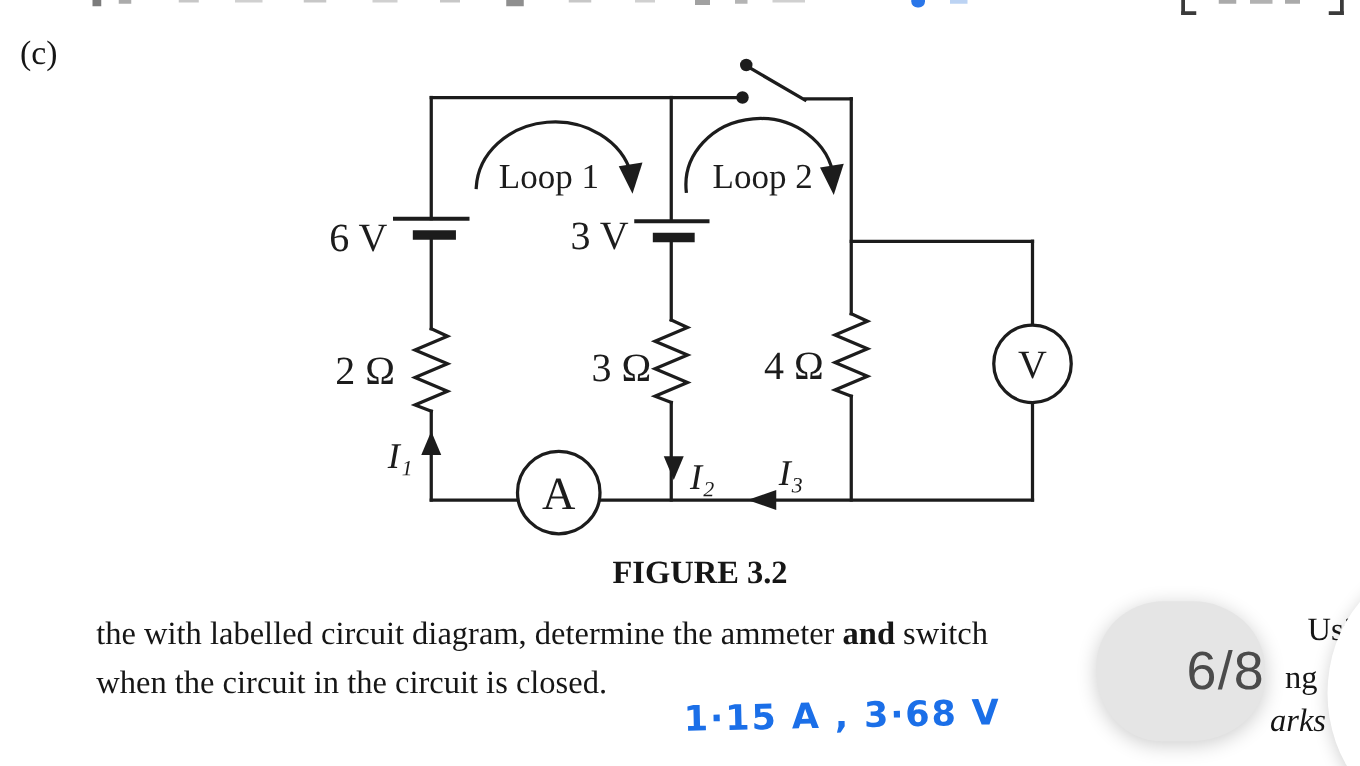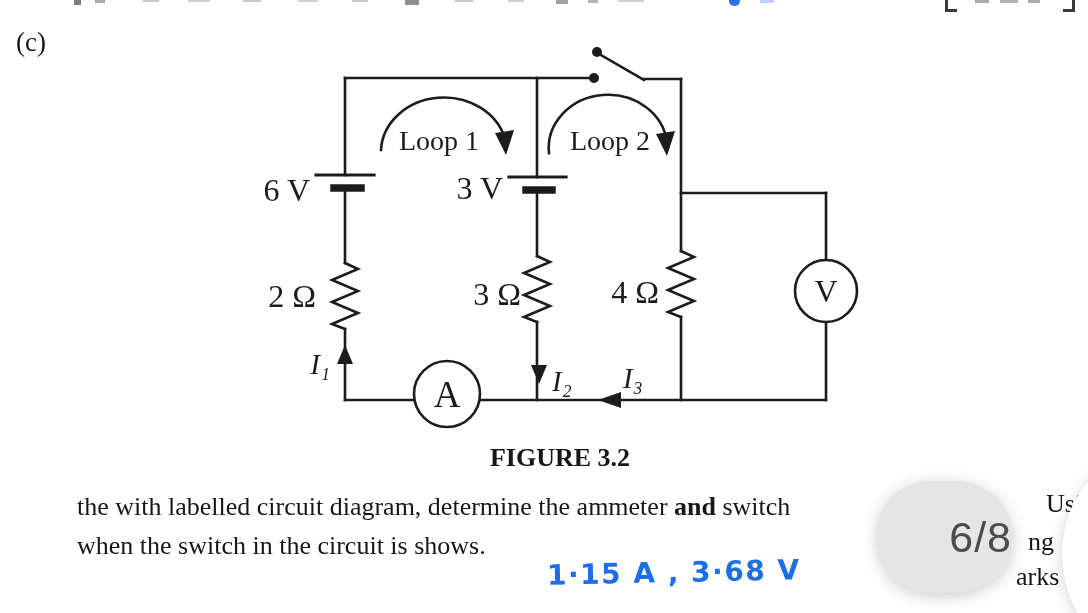--- a/index.html
+++ b/index.html
@@ -15,21 +15,21 @@
   .circuit-svg text{fill:#1c1c1c;font-family:"Liberation Serif","DejaVu Serif",serif;}
   .ital{font-style:italic;font-family:"DejaVu Serif",serif;}
   
   .figure-caption{left:240px;top:443px;width:640px;text-align:center;
     font-weight:bold;font-size:26px;z-index:2;}
   .question{left:77px;top:488px;width:980px;font-size:26px;line-height:38.5px;z-index:2;}
   .question b{font-weight:bold;}
   .edge-frag{z-index:2;font-size:26px;white-space:nowrap;}
   .frag1{left:1046px;top:489px;}
   .frag2{left:1028px;top:527px;}
-  .frag3{left:1016px;top:562px;}
+  .frag3{left:1016px;top:562px;font-style:italic;}
   
   .handwritten{
     left:547px;top:556px;z-index:3;color:#1b6fe8;
     font-family:"DejaVu Sans",sans-serif;font-weight:bold;font-size:28px;
     letter-spacing:1.5px;transform:rotate(-1.2deg);white-space:nowrap;
   }
   
   .counter-badge{
     left:877px;top:481px;width:135px;height:112px;background:#e5e5e5;
     border-radius:54px 58px 60px 52px / 52px 54px 50px 56px;
@@ -141,21 +141,21 @@
       <text class="ital" x="623" y="388" font-size="29">I₃</text>
       <text x="447" y="407" font-size="37" text-anchor="middle">A</text>
       <text x="826" y="302" font-size="32" text-anchor="middle">V</text>
     </g>
   </svg>
 
   <div class="abs figure-caption">FIGURE 3.2</div>
 
   <div class="abs question">
     <div><span>the with labelled circuit diagram, determine the ammeter </span><b>and</b><span> switch</span></div>
-    <div><span>when the switch in the circuit is shows.</span></div>
+    <div><span>when the circuit in the circuit is closed.</span></div>
   </div>
 
   <div class="abs edge-frag frag1">Usin</div>
   <div class="abs edge-frag frag2">ng</div>
   <div class="abs edge-frag frag3">arks</div>
 
   <div class="abs handwritten">1·15 A , 3·68 V</div>
 
   <div class="abs counter-badge">
     <span>6/8</span>

